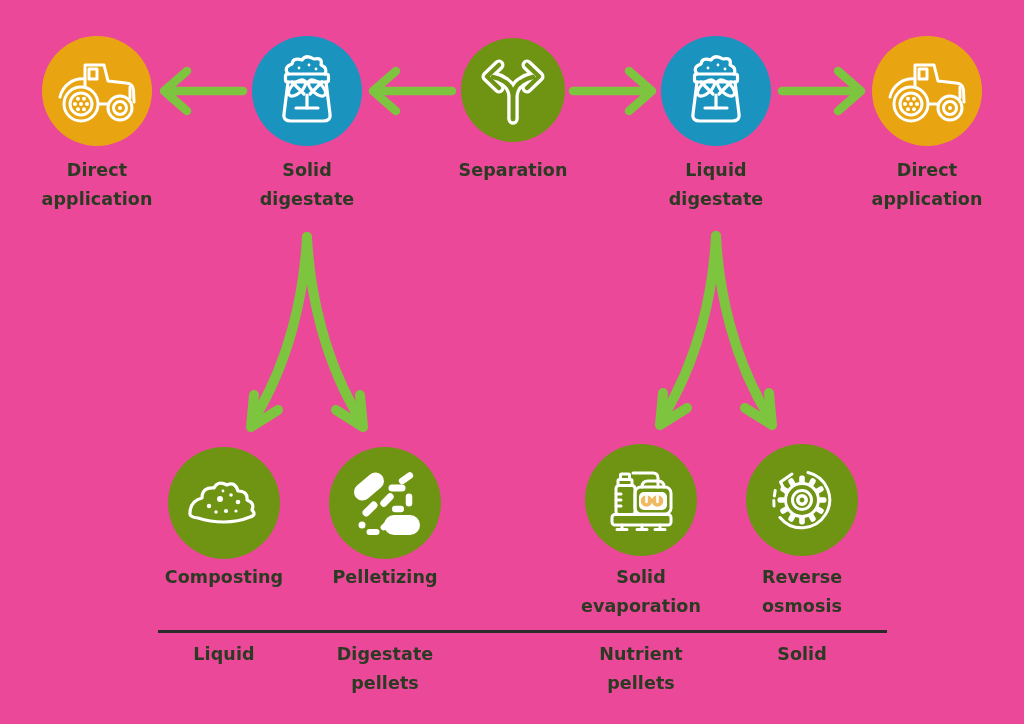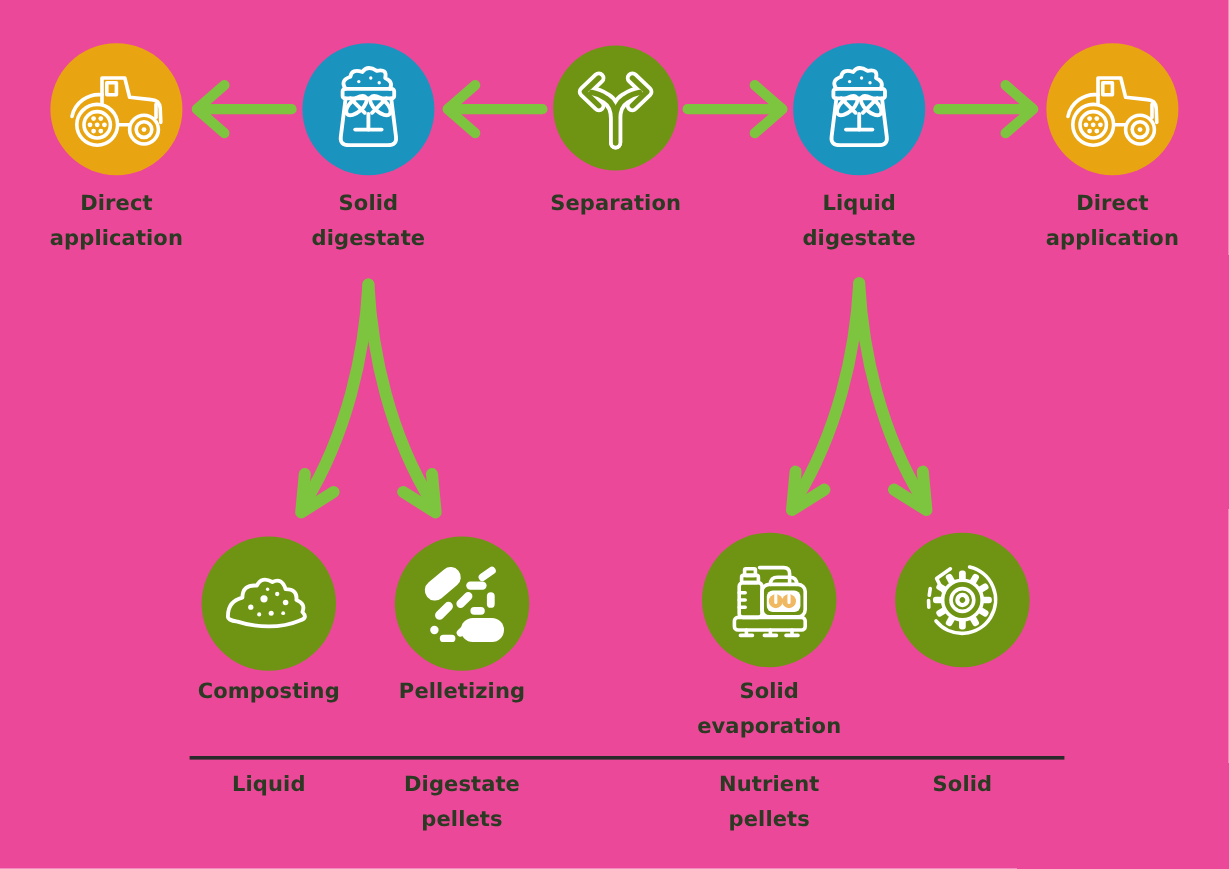--- a/index.html
+++ b/index.html
@@ -268,20 +268,22 @@
         <path d="M-28,6 L-28.2,0.5 M-27.6,-4 L-26.8,-9.5" stroke-width="3"></path>
         <path d="M-10,-26 L-21.5,-18 L-15.5,-6" stroke-width="3"></path>
       </g>
     </svg>
   </div>
 
   <div class="lbl" style="left:300px;top:563px;">Pelletizing</div>
   <div class="lbl" style="left:139px;top:563px;">Composting</div>
   <div class="lbl" style="left:556px;top:563px;">Solid
 evaporation</div>
+  <div class="lbl" style="left:717px;top:563px;">Reverse
+osmosis</div>
 
   <div class="divider" style="left:158px;top:630px;width:729px;height:3px;"></div>
 
   <div class="lbl" style="left:139px;top:640px;">Liquid</div>
   <div class="lbl" style="left:300px;top:640px;">Digestate
 pellets</div>
   <div class="lbl" style="left:556px;top:640px;">Nutrient
 pellets</div>
   <div class="lbl" style="left:717px;top:640px;">Solid</div>
 

